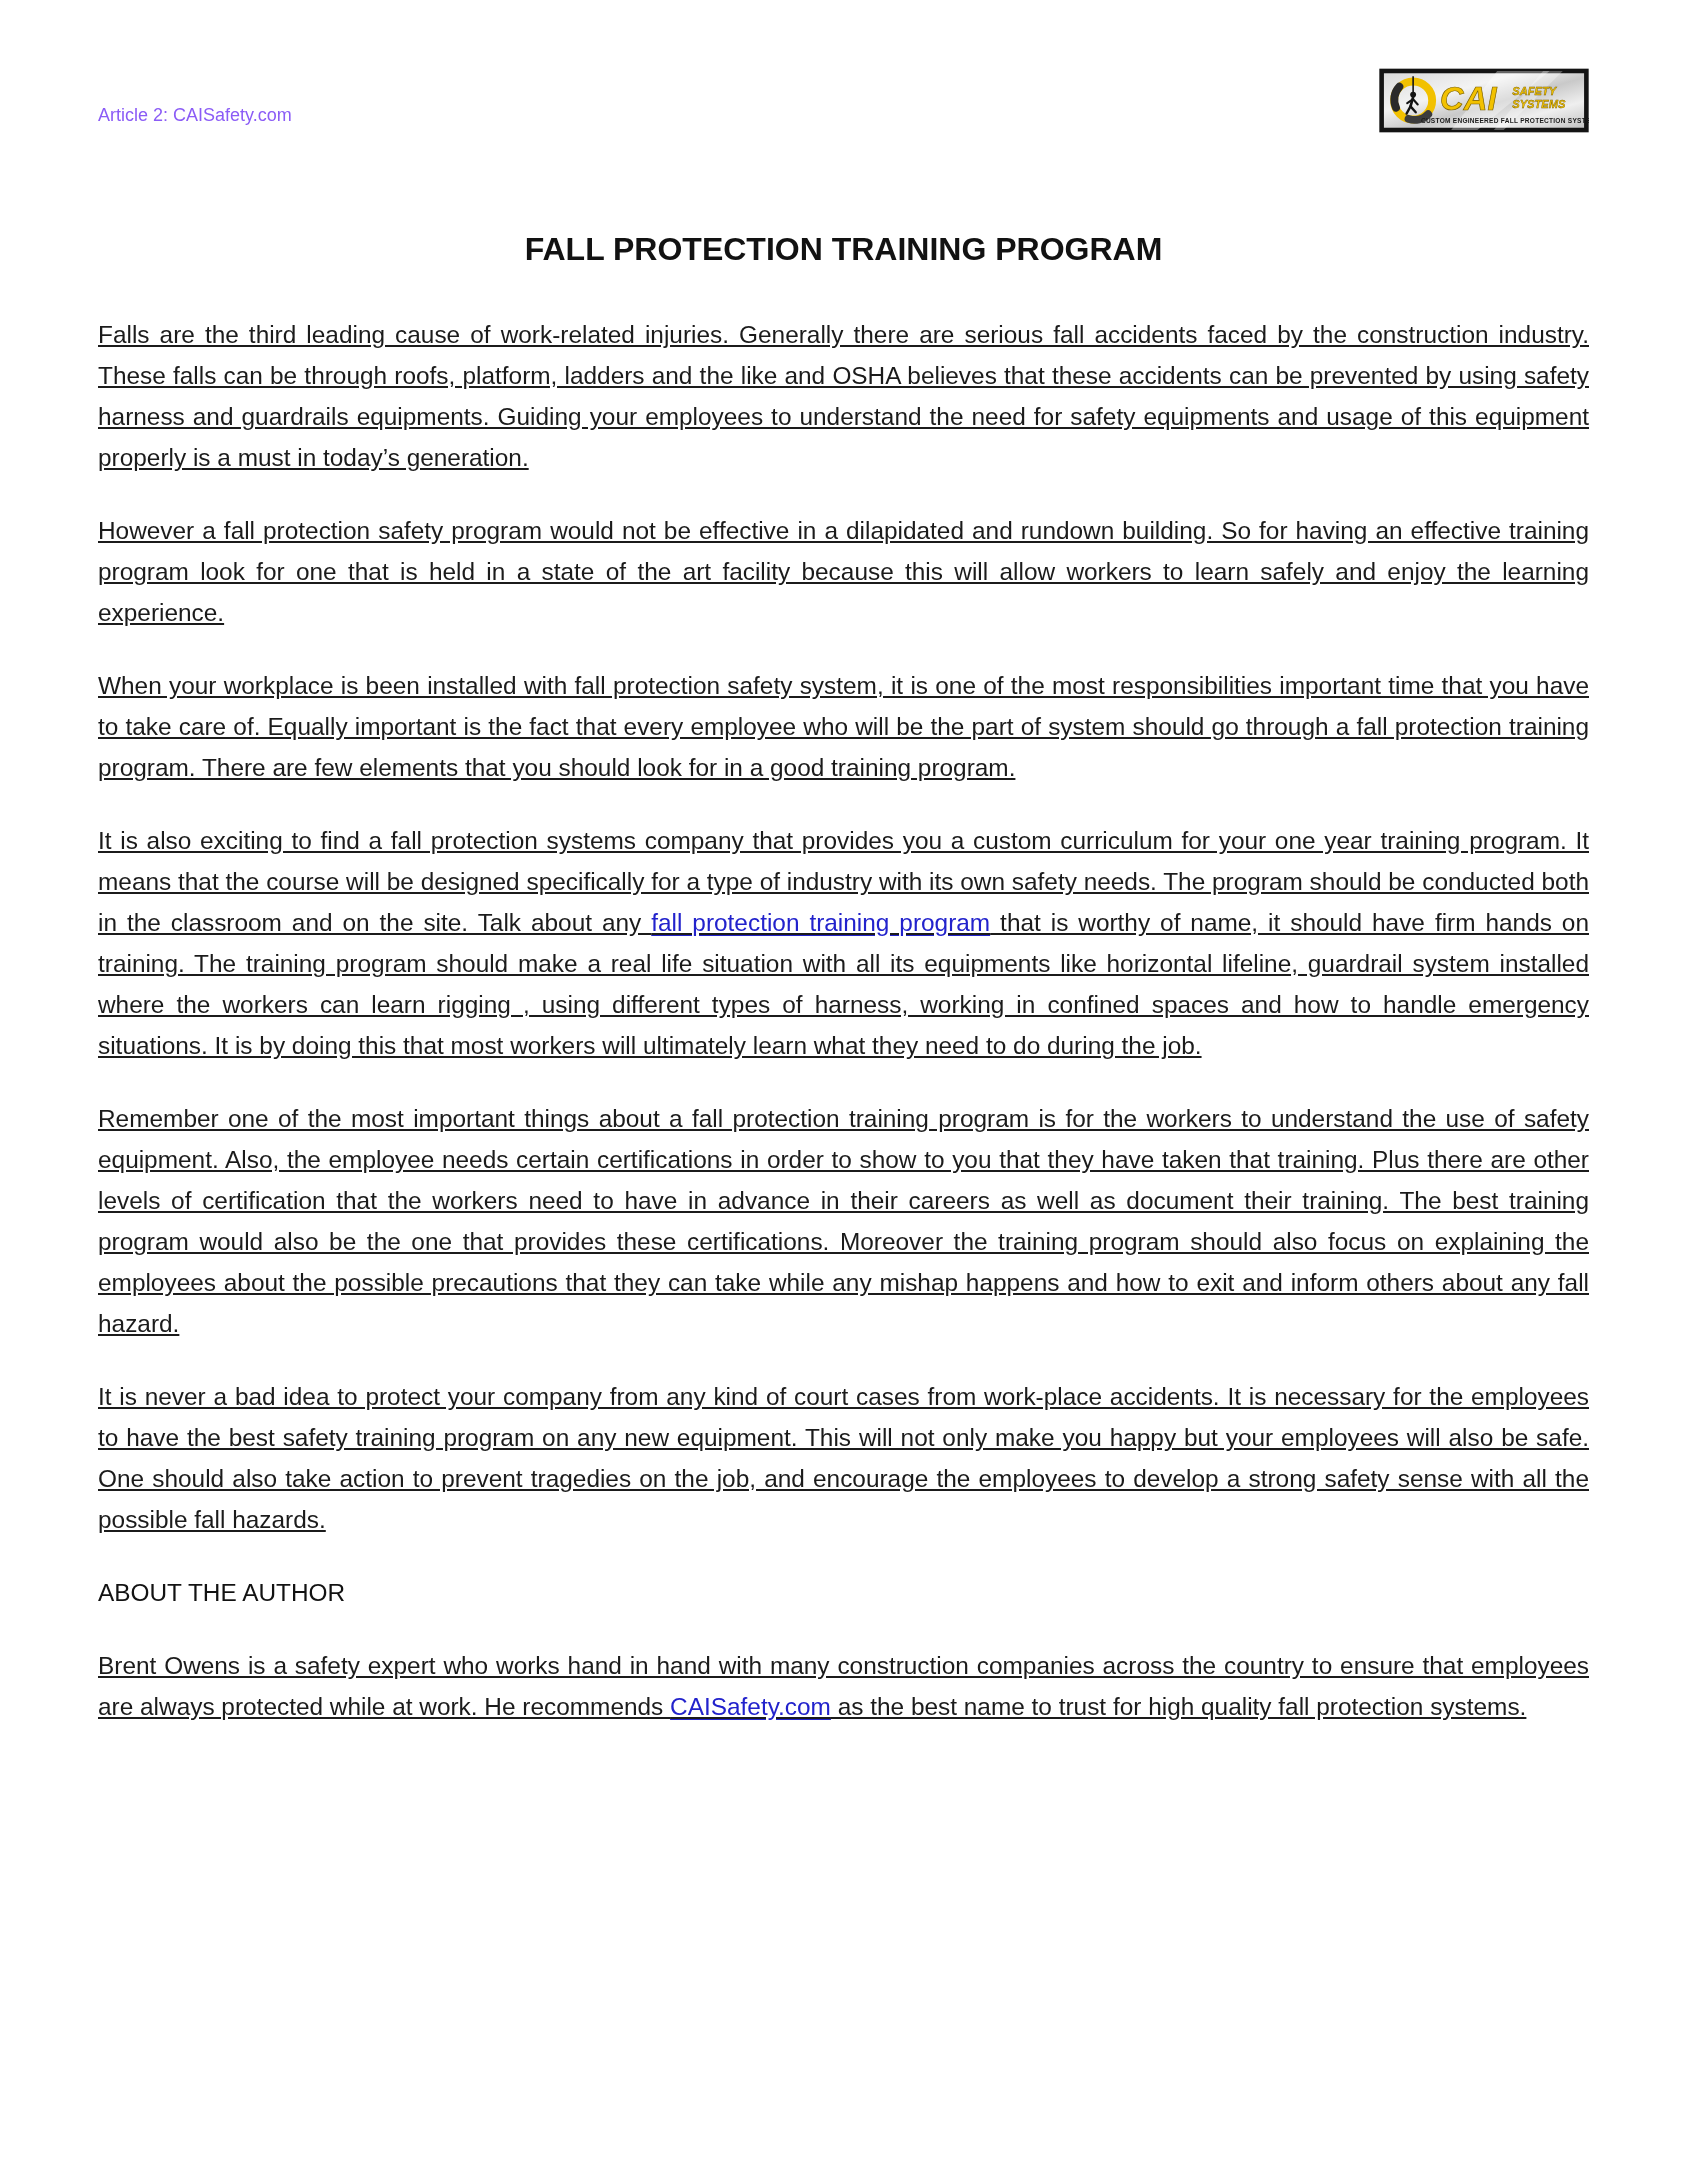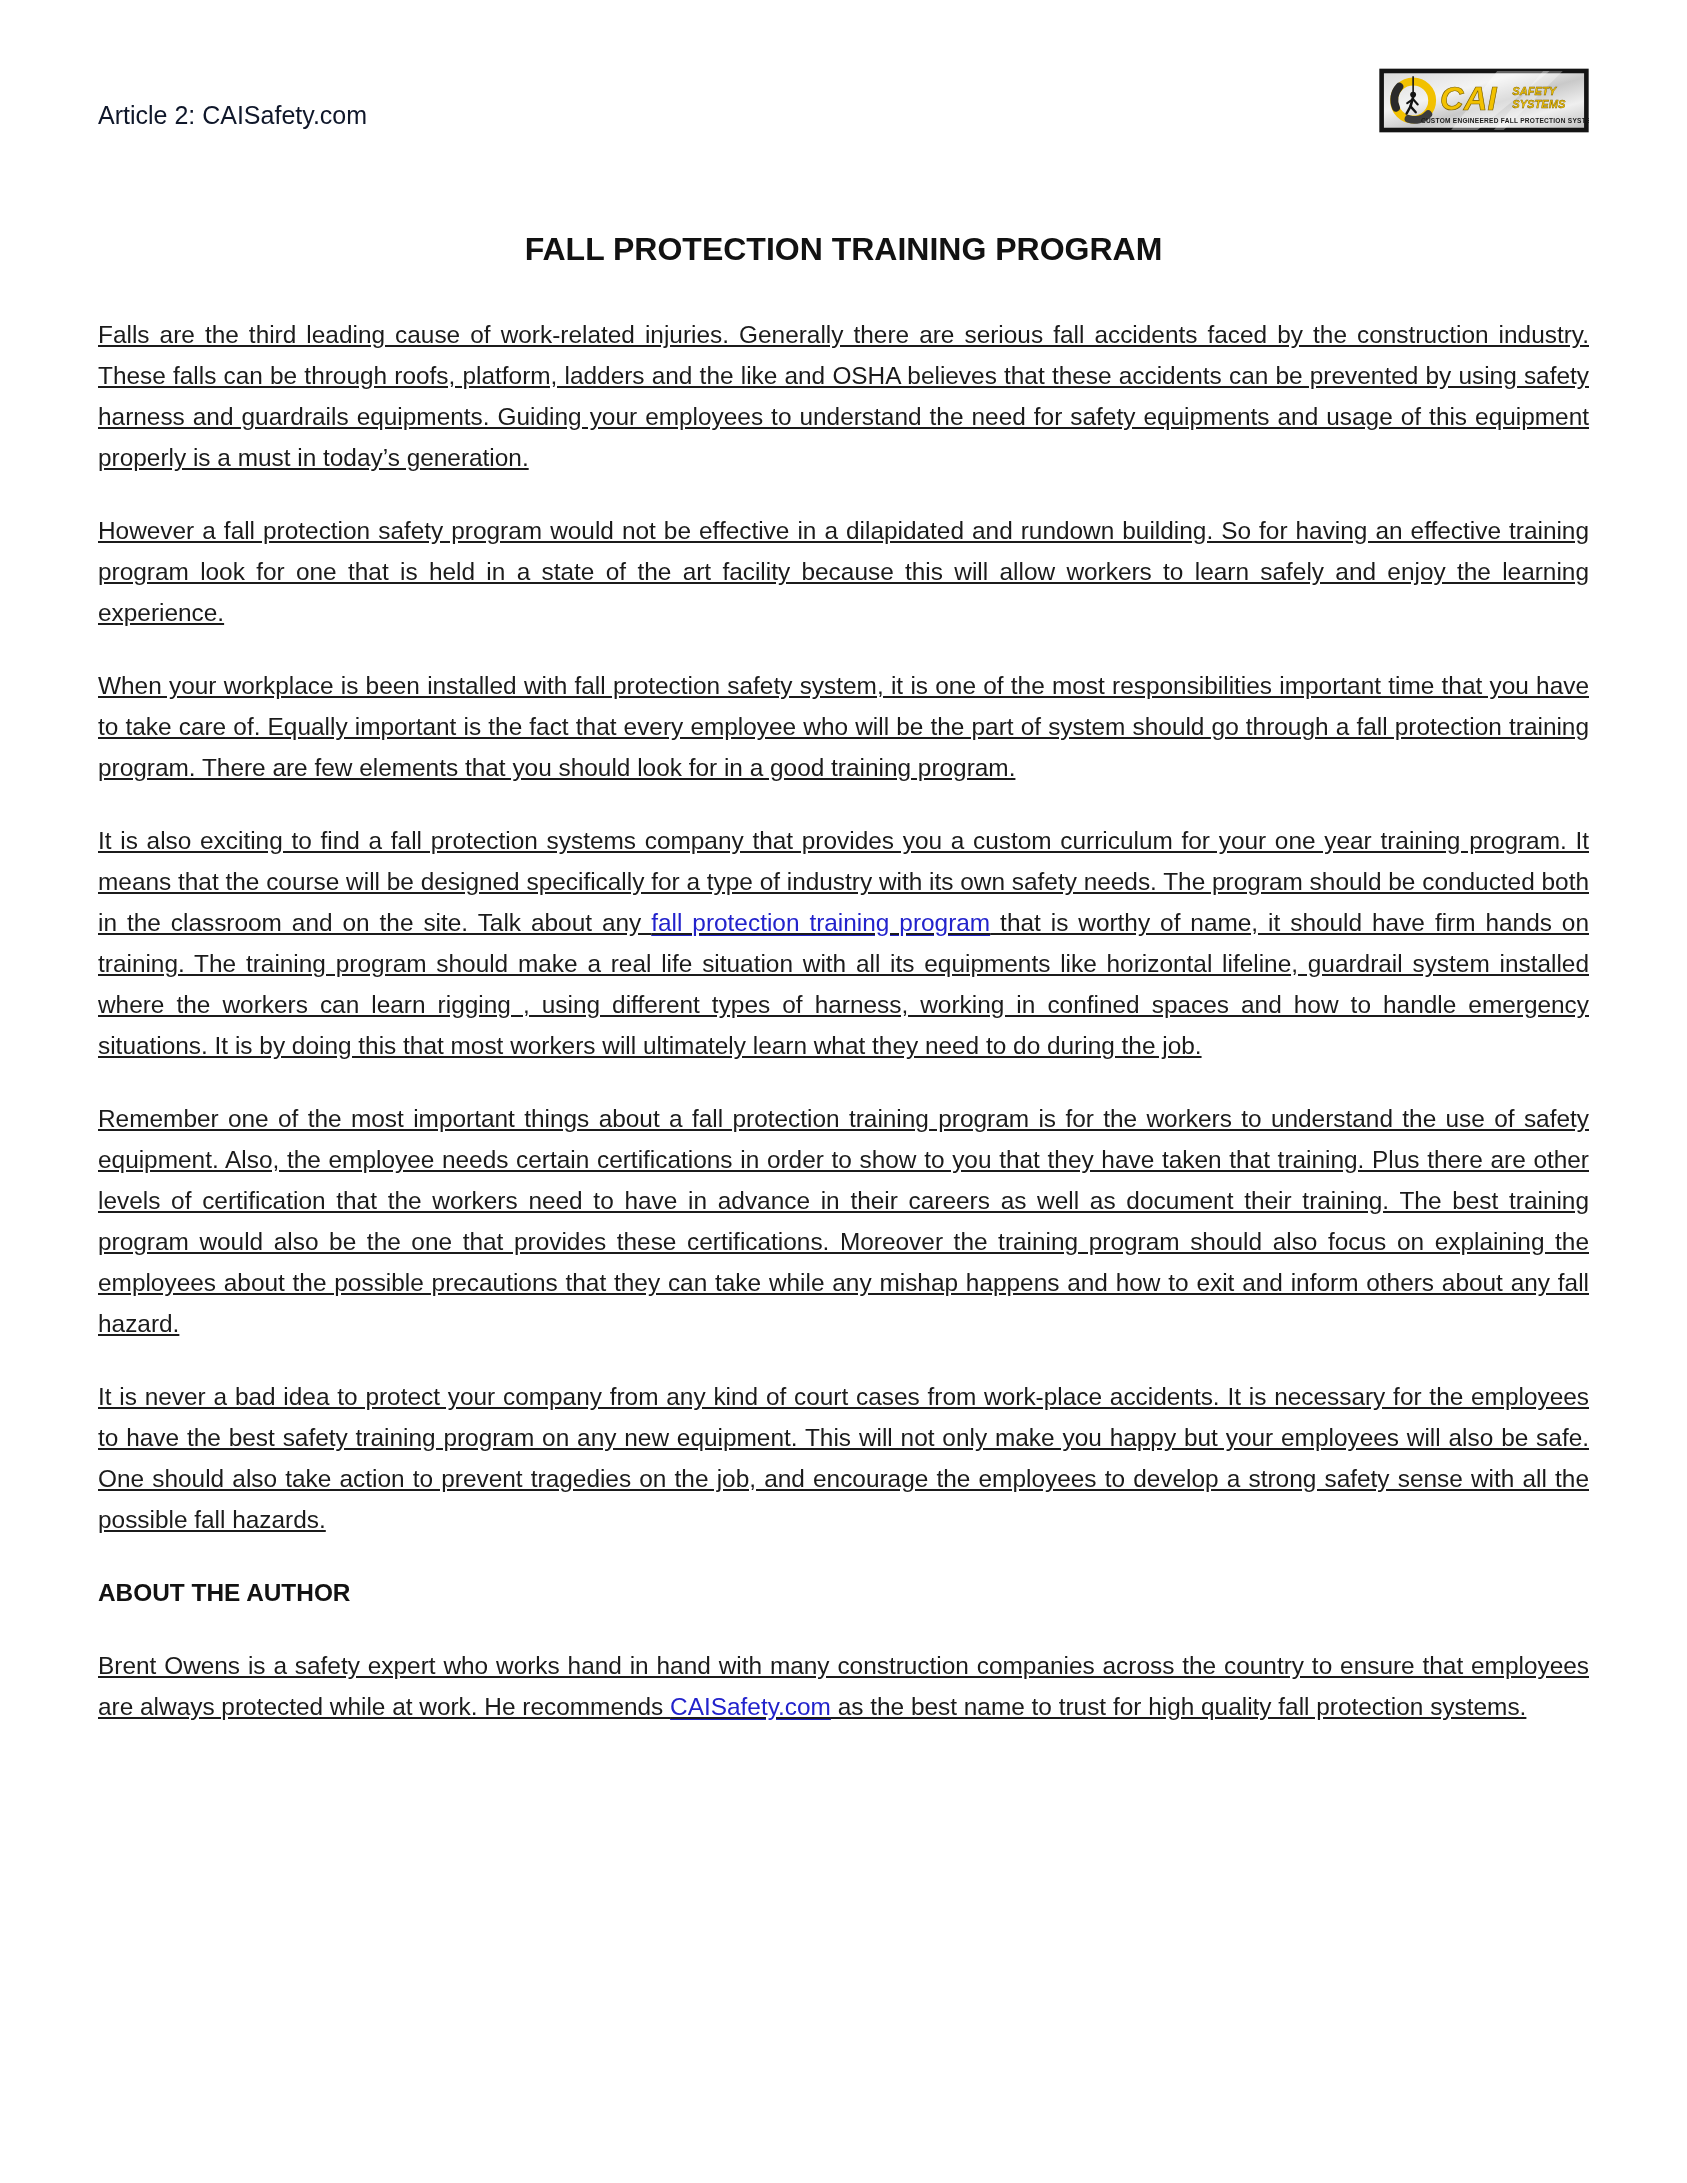--- a/index.html
+++ b/index.html
@@ -14,24 +14,24 @@
     font-family: "Liberation Sans", sans-serif;
     color: #1b1b1b;
   }
   .header-row {
     display: flex;
     justify-content: space-between;
     align-items: flex-end;
     height: 67px;
   }
   .article-label {
-    font-size: 25px;
+    font-size: 18px;
     line-height: 29px;
     padding-bottom: 2.6px;
-    color: #0f172a;
+    color: #8b5cf6;
   }
   .logo-wrap { width: 210px; height: 65px; }
   .doc-title {
     text-align: center;
     font-weight: bold;
     font-size: 32px;
     line-height: 37px;
     margin: 98px 0 46px 0;
     color: #121212;
   }
@@ -40,21 +40,21 @@
     line-height: 41px;
     text-align: justify;
     text-justify: inter-word;
     margin: 0 0 32px 0;
     text-decoration: underline;
   }
   .para.single { text-align: left; }
   .about-heading {
     font-size: 24.4px;
     line-height: 41px;
-    font-weight: bold;
+    font-weight: normal;
     margin: 0 0 32px 0;
     color: #121212;
   }
   a.doc-link {
     color: #2222CC;
     text-decoration: underline;
     text-decoration-thickness: 1.3px;
     text-underline-offset: 4px;
     cursor: pointer;
   }

